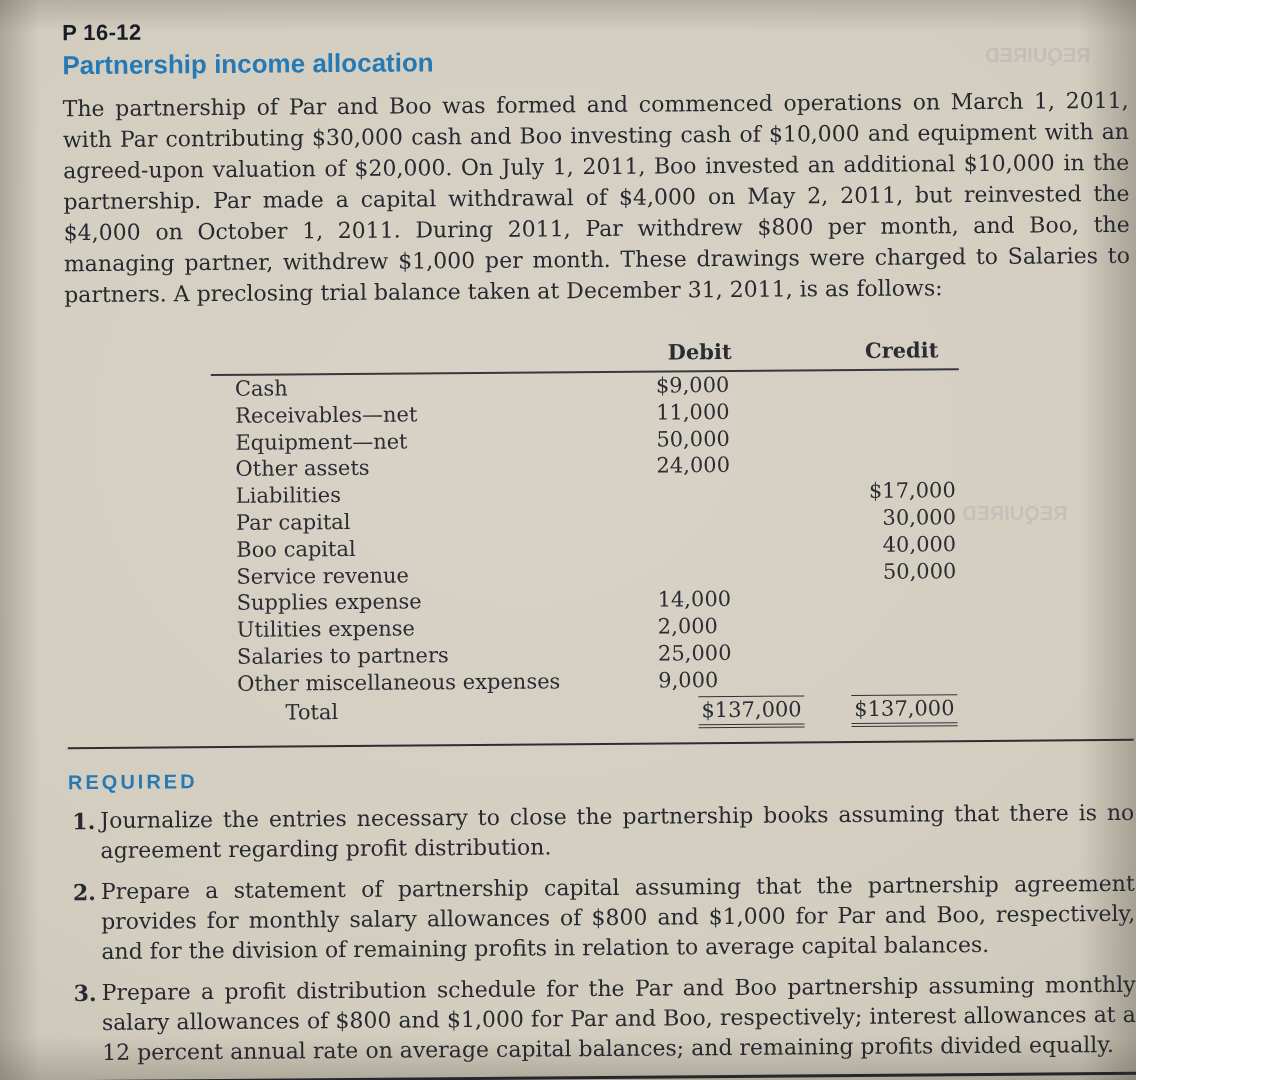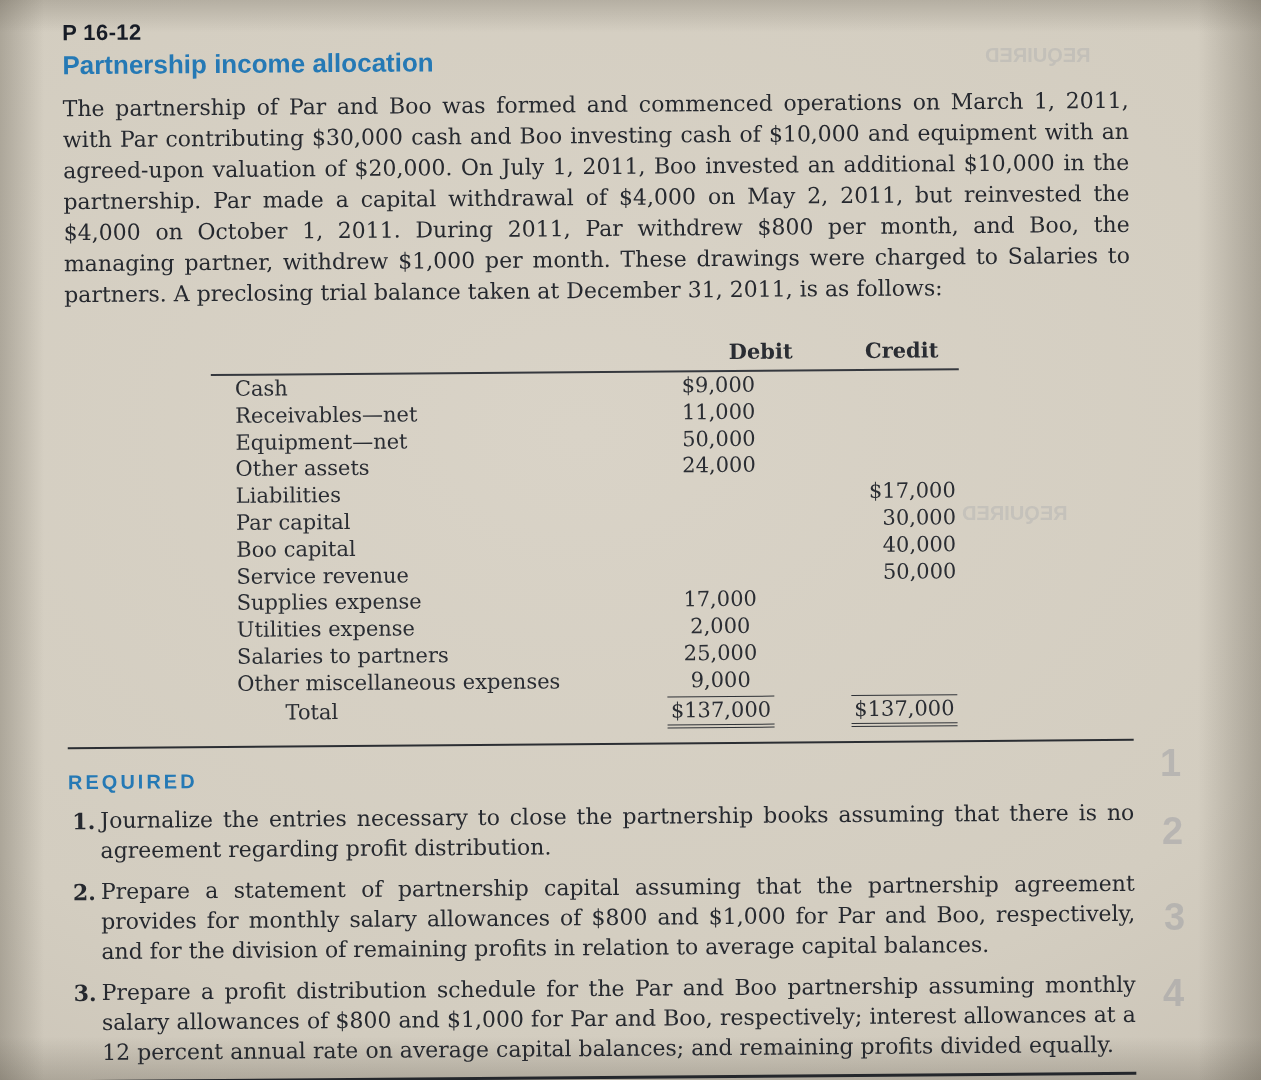--- a/index.html
+++ b/index.html
@@ -3,21 +3,21 @@
 <meta charset="utf-8">
 <style>
   * { margin:0; padding:0; box-sizing:border-box; }
   html,body { width:1261px; height:1080px; overflow:hidden; }
   body{
     font-family:"DejaVu Serif", serif;
     color:#2a2d33;
   }
   .photo{
     position:relative;
-    width:1261px; height:1080px;
+    width:1136px; height:1080px;
     background:
       linear-gradient(90deg,  rgba(70,64,52,.28) 0, rgba(70,64,52,0) 3.5%),
       linear-gradient(270deg, rgba(70,64,52,.30) 0, rgba(70,64,52,0) 5%),
       linear-gradient(180deg, rgba(70,64,52,.22) 0, rgba(70,64,52,0) 3%),
       linear-gradient(0deg,   rgba(70,64,52,.24) 0, rgba(70,64,52,0) 4%),
       radial-gradient(ellipse 135% 115% at 46% 40%, #d9d3c7 0%, #d3cdc0 48%, #c8c1b4 72%, #a59e90 100%);
     overflow:hidden;
   }
   .page-content{
     position:absolute; left:62px; top:16px; width:1066px;
@@ -49,31 +49,32 @@
   .tb-head{
     display:flex;
     font-weight:bold;
     padding-bottom:6px;
     border-bottom:2px solid #35383e;
   }
   .tb-head .acct{ flex:1; }
   .tb-row{ display:flex; line-height:26.8px; }
   .tb-row:first-of-type{ margin-top:8px; }
   .acct{ flex:1; padding-left:24px; }
-  .col-debit{ width:125px; text-align:center; }
+  .col-debit{ width:125px; text-align:left; }
   .col-credit{ width:178px; text-align:right; padding-right:4px; }
-  .tb-head .col-debit{ text-align:right; transform:translateX(12px); }
+  .tb-head .col-debit{ text-align:left; transform:translateX(12px); }
   .tb-head .col-credit{ text-align:center; transform:translateX(32px); padding-right:0; }
   .tb-total .acct{ padding-left:72px; }
   .tb-total{ margin-top:2px; }
   .total-amt{
     display:inline-block;
     border-top:1.5px solid #2f3237;
     border-bottom:4px double #2f3237;
     padding:0 3px 1px 3px;
+    margin-left:40px;
   }
   
   .rule-thick{
     border-top:2.5px solid #2b2e33;
     margin-top:14px;
   }
   .rule-bottom{
     border-top:3px solid #24272c;
     margin-top:12px;
   }
@@ -162,21 +163,21 @@
         <div class="col-debit"></div>
         <div class="col-credit">40,000</div>
       </div>
       <div class="tb-row">
         <div class="acct">Service revenue</div>
         <div class="col-debit"></div>
         <div class="col-credit">50,000</div>
       </div>
       <div class="tb-row">
         <div class="acct">Supplies expense</div>
-        <div class="col-debit">17,000</div>
+        <div class="col-debit">14,000</div>
         <div class="col-credit"></div>
       </div>
       <div class="tb-row">
         <div class="acct">Utilities expense</div>
         <div class="col-debit">2,000</div>
         <div class="col-credit"></div>
       </div>
       <div class="tb-row">
         <div class="acct">Salaries to partners</div>
         <div class="col-debit">25,000</div>

